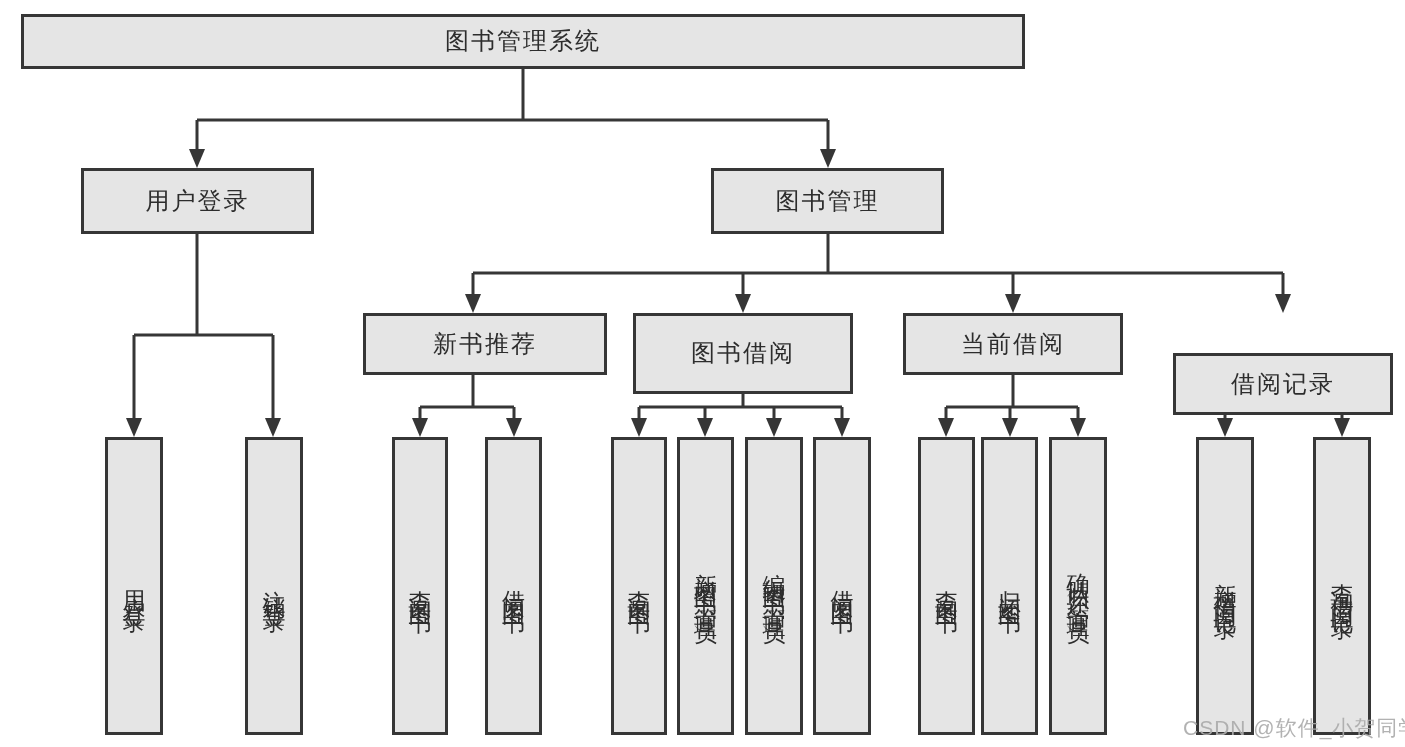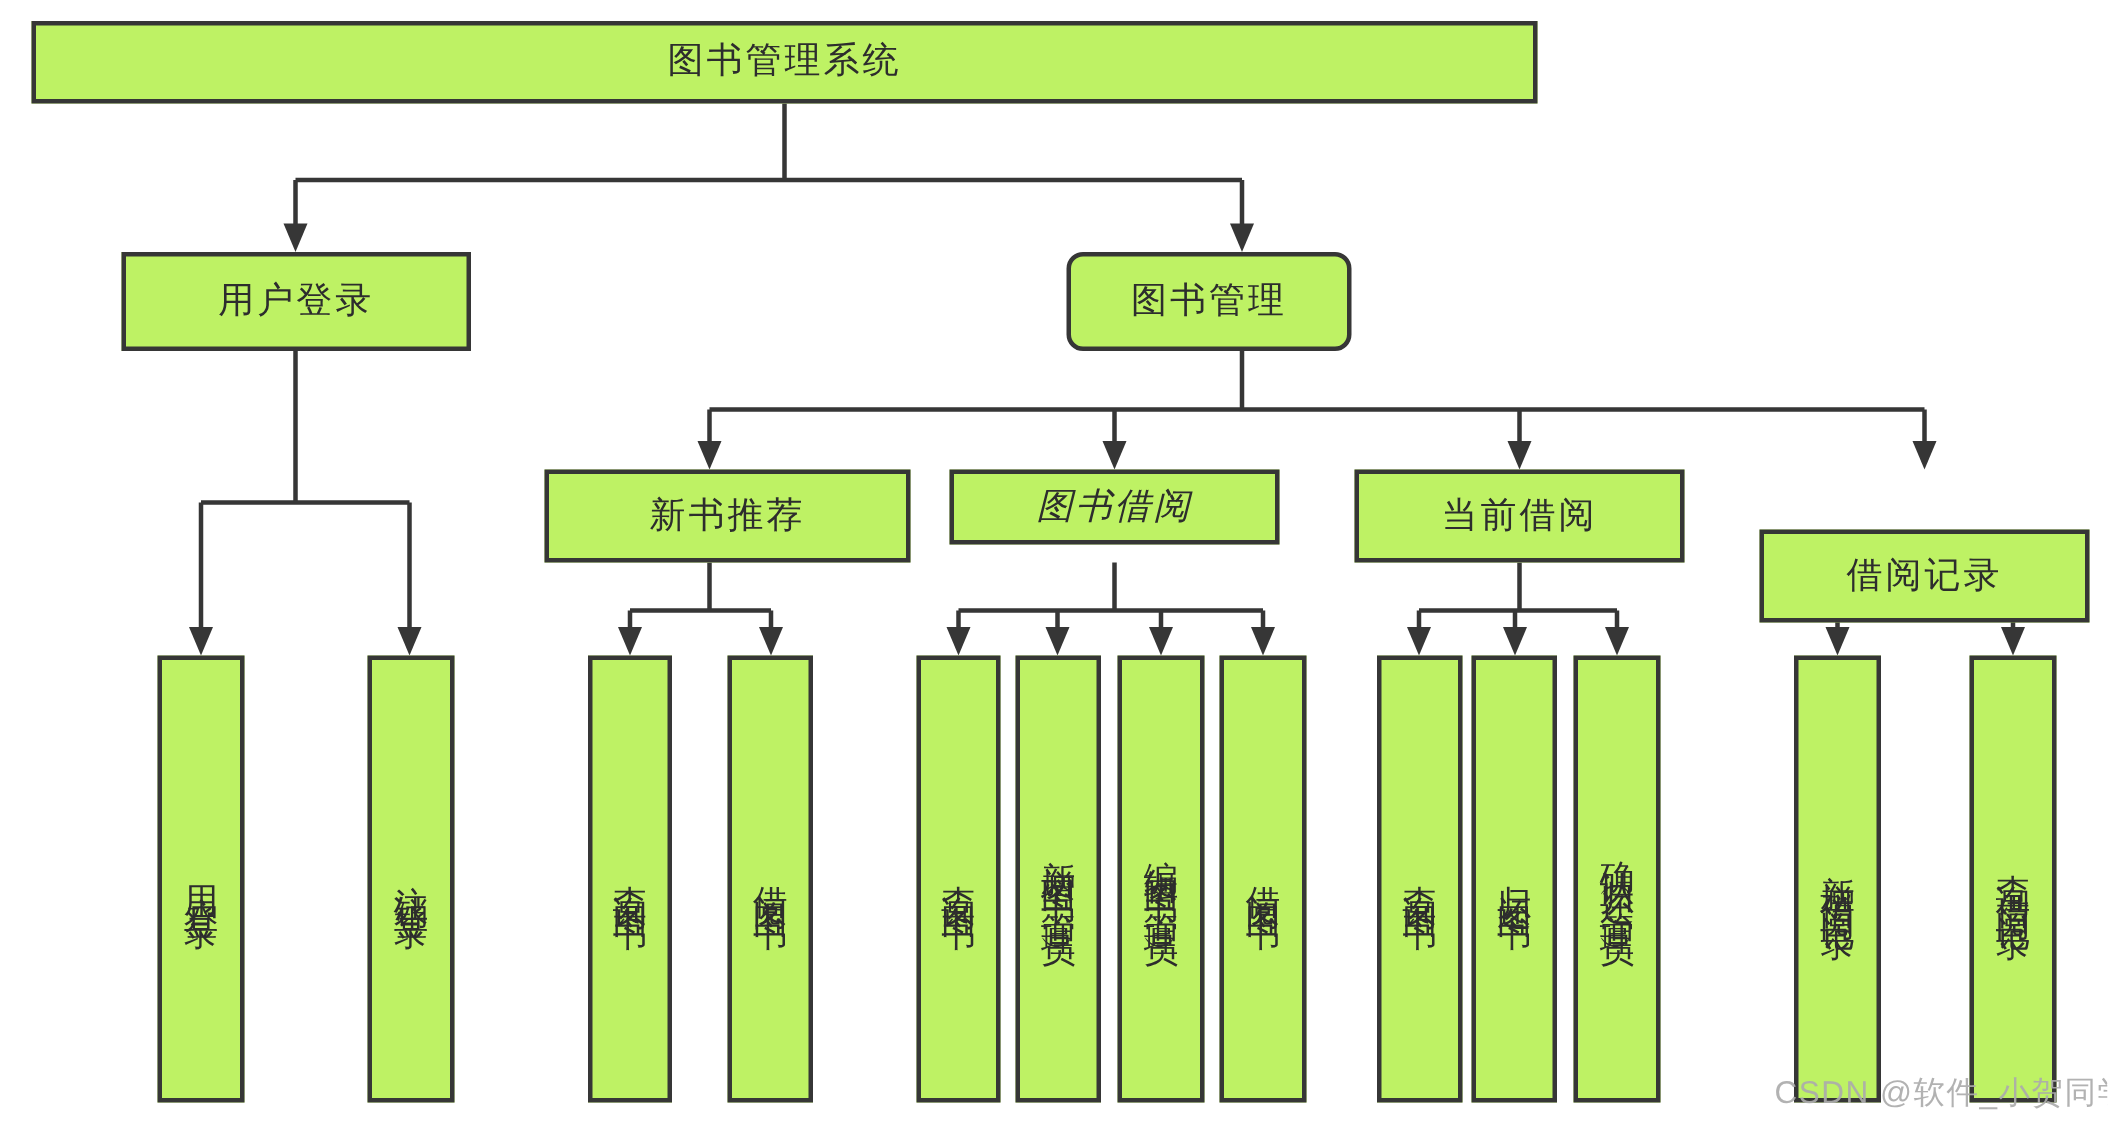--- a/index.html
+++ b/index.html
@@ -19,21 +19,21 @@
     position: absolute;
     left: 0; top: 0;
     width: 1405px;
     height: 747px;
     z-index: 0;
   }
   .node {
     position: absolute;
     box-sizing: border-box;
     border: 3px solid #363636;
-    background: #bef264;
+    background: #e5e5e5;
     color: #2d2d2d;
     display: flex;
     align-items: center;
     justify-content: center;
     font-size: 24px;
     letter-spacing: 2px;
     z-index: 1;
     text-align: center;
     line-height: 1.2;
   }
@@ -96,24 +96,24 @@
       <polygon points="1002,418 1018,418 1010,437"></polygon>
       <polygon points="1070,418 1086,418 1078,437"></polygon>
       <polygon points="1217,418 1233,418 1225,437"></polygon>
       <polygon points="1334,418 1350,418 1342,437"></polygon>
     </g>
   </svg>
 
   <div class="node" style="left:21px; top:14px; width:1004px; height:55px;">图书管理系统</div>
 
   <div class="node" style="left:81px; top:168px; width:233px; height:66px;">用户登录</div>
-  <div class="node" style="left:711px; top:168px; width:190px; height:66px;border-radius:11px;">图书管理</div>
+  <div class="node" style="left:711px; top:168px; width:233px; height:66px;">图书管理</div>
 
   <div class="node" style="left:363px; top:313px; width:244px; height:62px;">新书推荐</div>
-  <div class="node" style="left:633px; top:313px; width:220px; height:50px;font-style:italic;">图书借阅</div>
+  <div class="node" style="left:633px; top:313px; width:220px; height:81px;">图书借阅</div>
   <div class="node" style="left:903px; top:313px; width:220px; height:62px;font-family:Liberation Serif, serif;">当前借阅</div>
   <div class="node" style="left:1173px; top:313px; width:220px; height:62px;margin-top:40px;">借阅记录</div>
 
   <div class="node leaf" style="left:105px; top:437px; width:58px; height:298px;">用户登录</div>
   <div class="node leaf" style="left:245px; top:437px; width:58px; height:298px;">注销登录</div>
 
   <div class="node leaf" style="left:392px; top:437px; width:56px; height:298px;">查询图书</div>
   <div class="node leaf" style="left:485px; top:437px; width:57px; height:298px;">借阅图书</div>
 
   <div class="node leaf" style="left:611px; top:437px; width:56px; height:298px;">查询图书</div>

